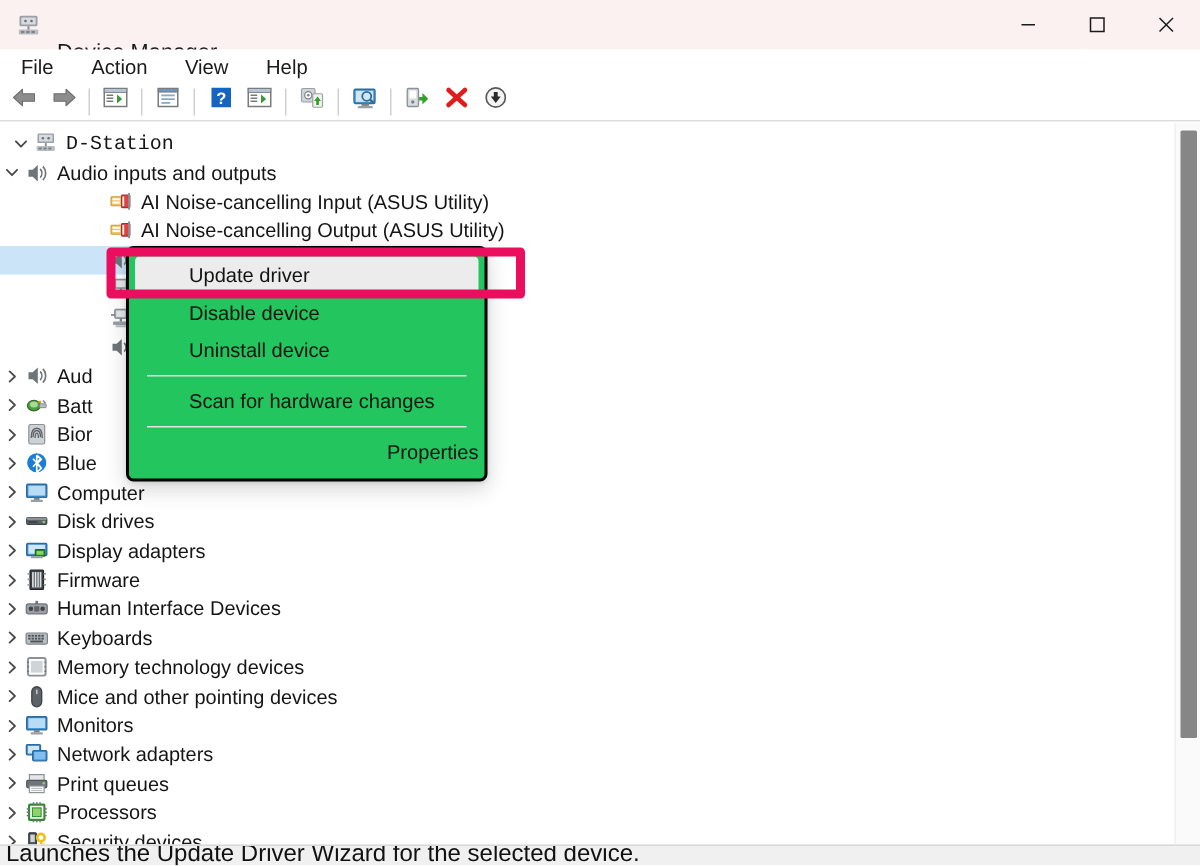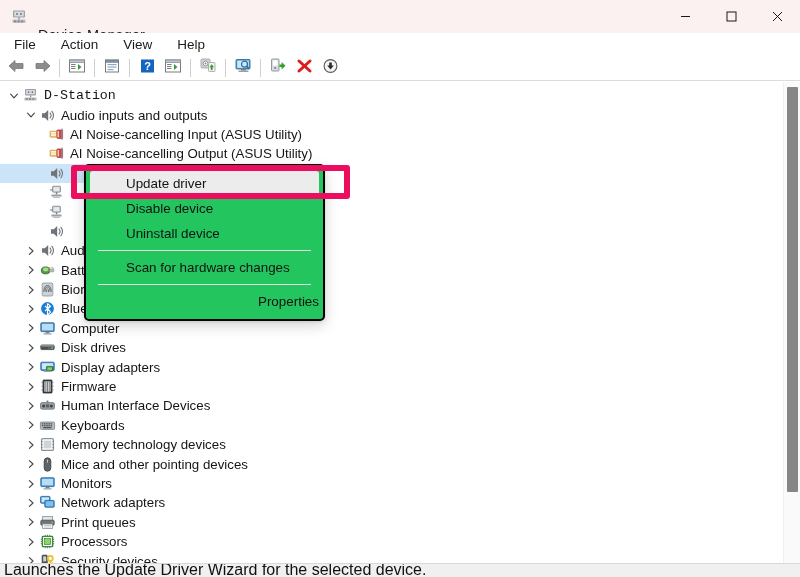--- a/index.html
+++ b/index.html
@@ -151,22 +151,22 @@
     display: flex;
     align-items: center;
     justify-content: center;
     margin-right: 5px;
     position: relative;
   }
   .rowlabel { padding-right: 4px; }
 
   
   .ind0 { padding-left: 6px; font-family: Liberation Mono, monospace; }
-  .ind1 { padding-left: 23px; }
-  .ind2 { padding-left: 32px; }
+  .ind1 { }
+  .ind2 { padding-left: 56px; }
 
   
   .scrollbar {
     position: absolute;
     top: 82px;
     right: 0;
     width: 17px;
     height: 481px;
     background: #fafafa;
     border-left: 1px solid #f0f0f0;

